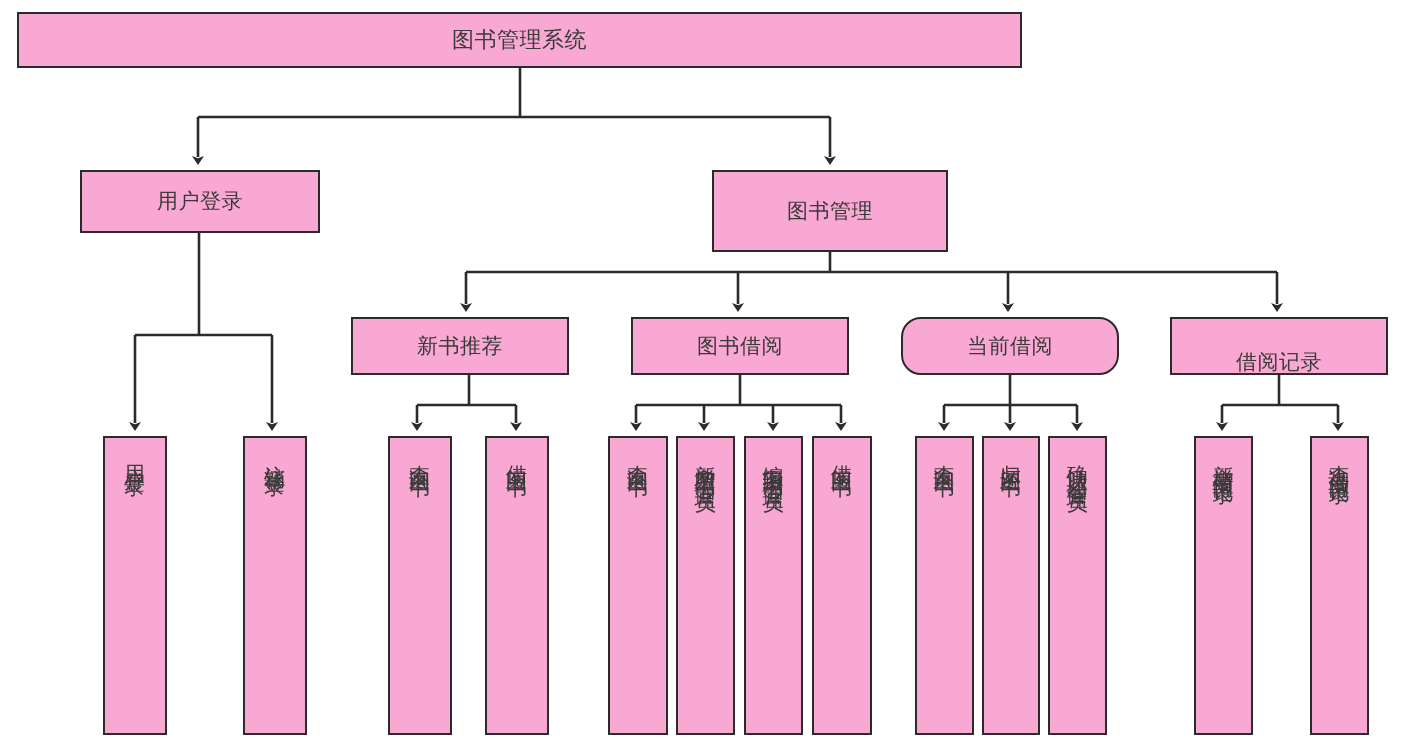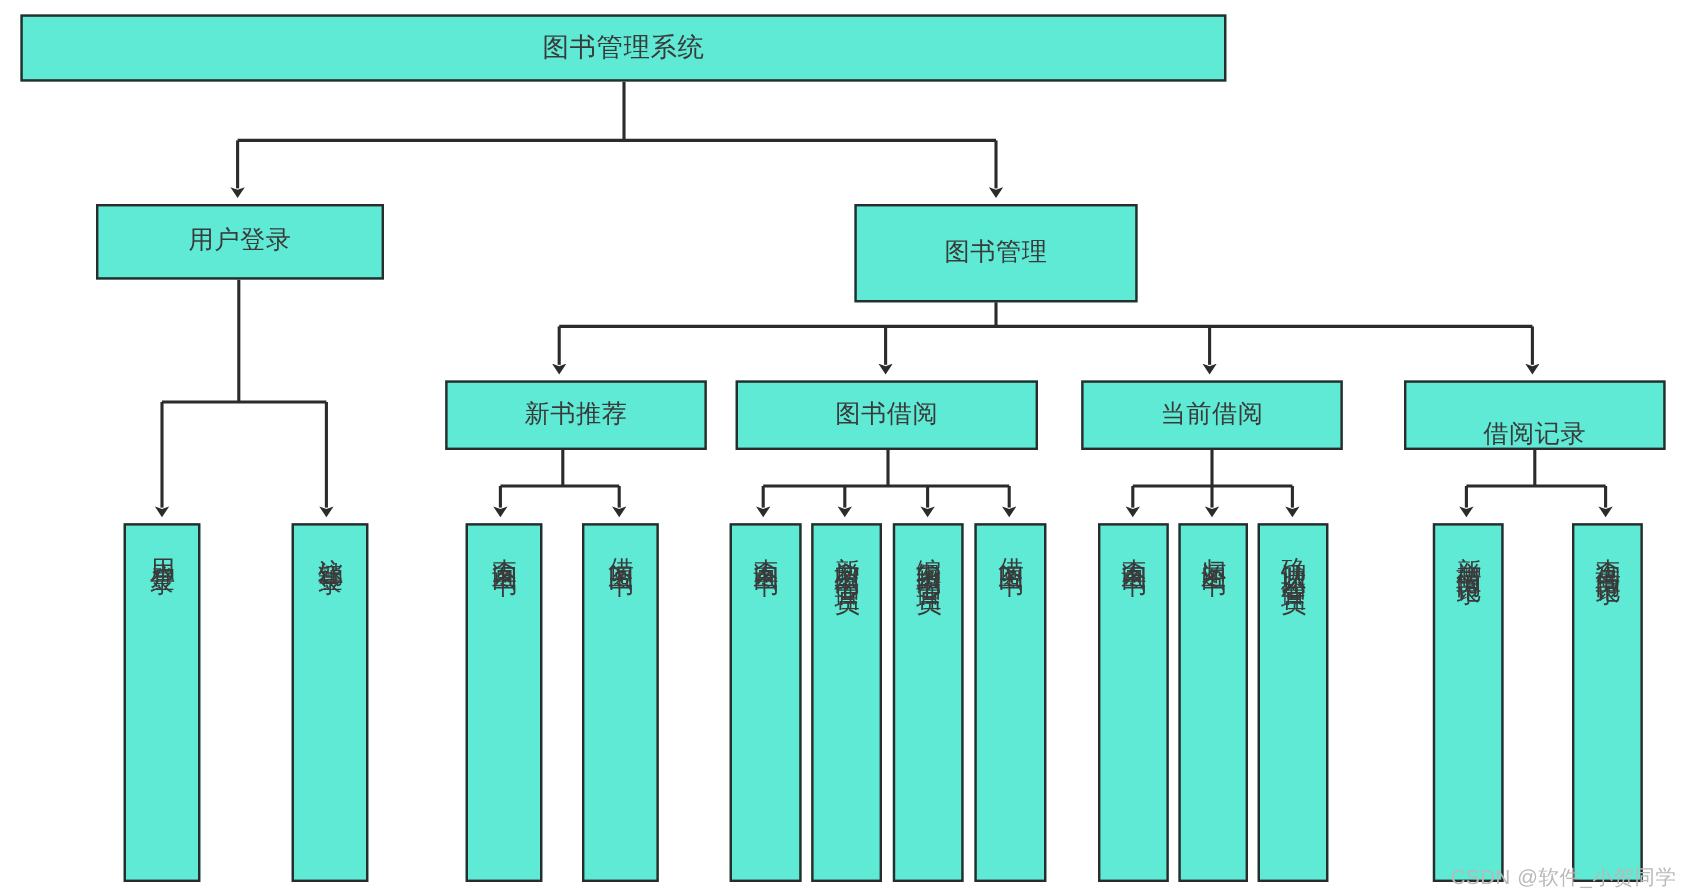--- a/index.html
+++ b/index.html
@@ -23,21 +23,21 @@
     left: 0;
     top: 0;
     width: 1405px;
     height: 747px;
     pointer-events: none;
   }
   .node {
     position: absolute;
     box-sizing: border-box;
     border: 2px solid #2b2b2b;
-    background: #5eead4;
+    background: #f9a8d4;
     color: #333333;
     display: flex;
     align-items: center;
     justify-content: center;
     z-index: 2;
   }
   .node .lbl {
     display: block;
     text-align: center;
     line-height: 1.05;
@@ -129,27 +129,27 @@
 
   <div id="l2-layer">
       <div class="node horiz" style="left: 80px; top: 170px; width: 240px; height: 63px;">
         <span class="lbl">用户登录</span>
       </div>
       <div class="node horiz" style="left: 712px; top: 170px; width: 236px; height: 82px;">
         <span class="lbl">图书管理</span>
       </div>
     </div>
   <div id="l3-layer">
-      <div class="node horiz" style="left: 371px; top: 317px; width: 218px; height: 58px;">
+      <div class="node horiz" style="left: 351px; top: 317px; width: 218px; height: 58px;">
         <span class="lbl">新书推荐</span>
       </div>
-      <div class="node horiz" style="left: 613px; top: 317px; width: 252px; height: 58px;">
+      <div class="node horiz" style="left: 631px; top: 317px; width: 218px; height: 58px;">
         <span class="lbl">图书借阅</span>
       </div>
-      <div class="node horiz" style="left: 901px; top: 317px; width: 218px; height: 58px;">
+      <div class="node horiz" style="left: 901px; top: 317px; width: 218px; height: 58px; border-radius: 20px;">
         <span class="lbl">当前借阅</span>
       </div>
       <div class="node horiz" style="left: 1170px; top: 317px; width: 218px; height: 58px; align-items: flex-end;">
         <span class="lbl">借阅记录</span>
       </div>
     </div>
   <div id="leaf-layer">
       <div class="node vert" style="left: 103px; top: 436px; width: 64px; height: 299px;">
         <span class="lbl">用户登录</span>
       </div>
@@ -184,14 +184,13 @@
         <span class="lbl">确认归还（管理员）</span>
       </div>
       <div class="node vert" style="left: 1194px; top: 436px; width: 59px; height: 299px;">
         <span class="lbl">新增借阅记录</span>
       </div>
       <div class="node vert" style="left: 1310px; top: 436px; width: 59px; height: 299px;">
         <span class="lbl">查询借阅记录</span>
       </div>
     </div>
 
-  <div id="watermark">CSDN @软件_小贺同学</div>
 </div>
 
 </body></html>

